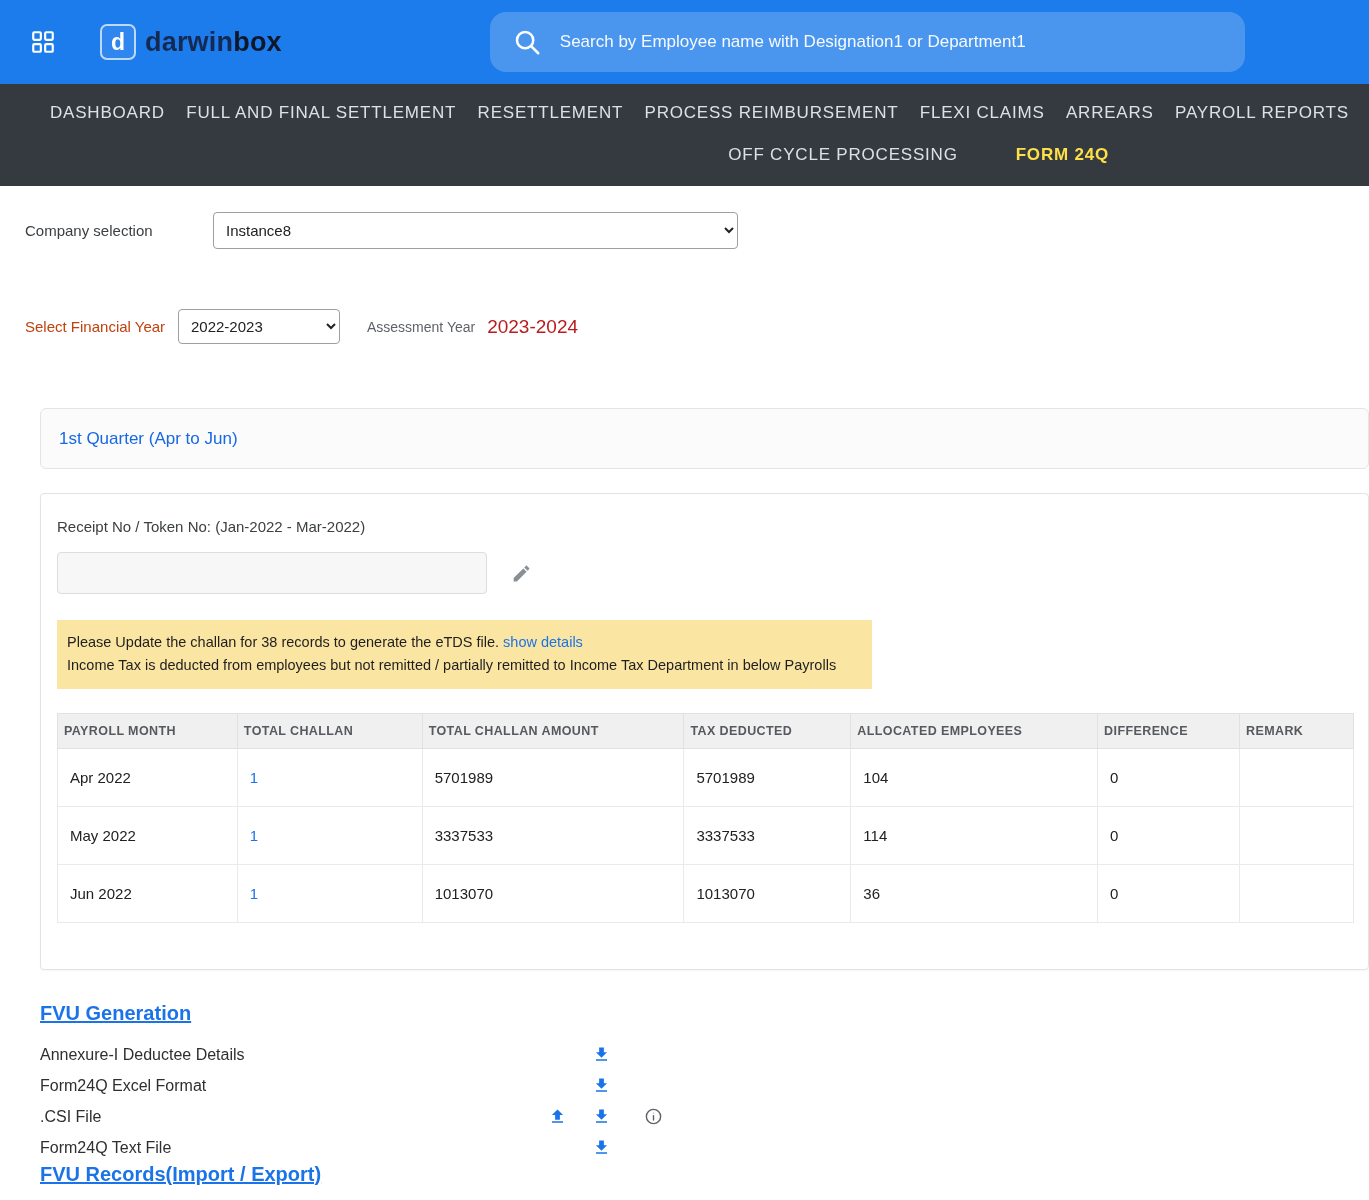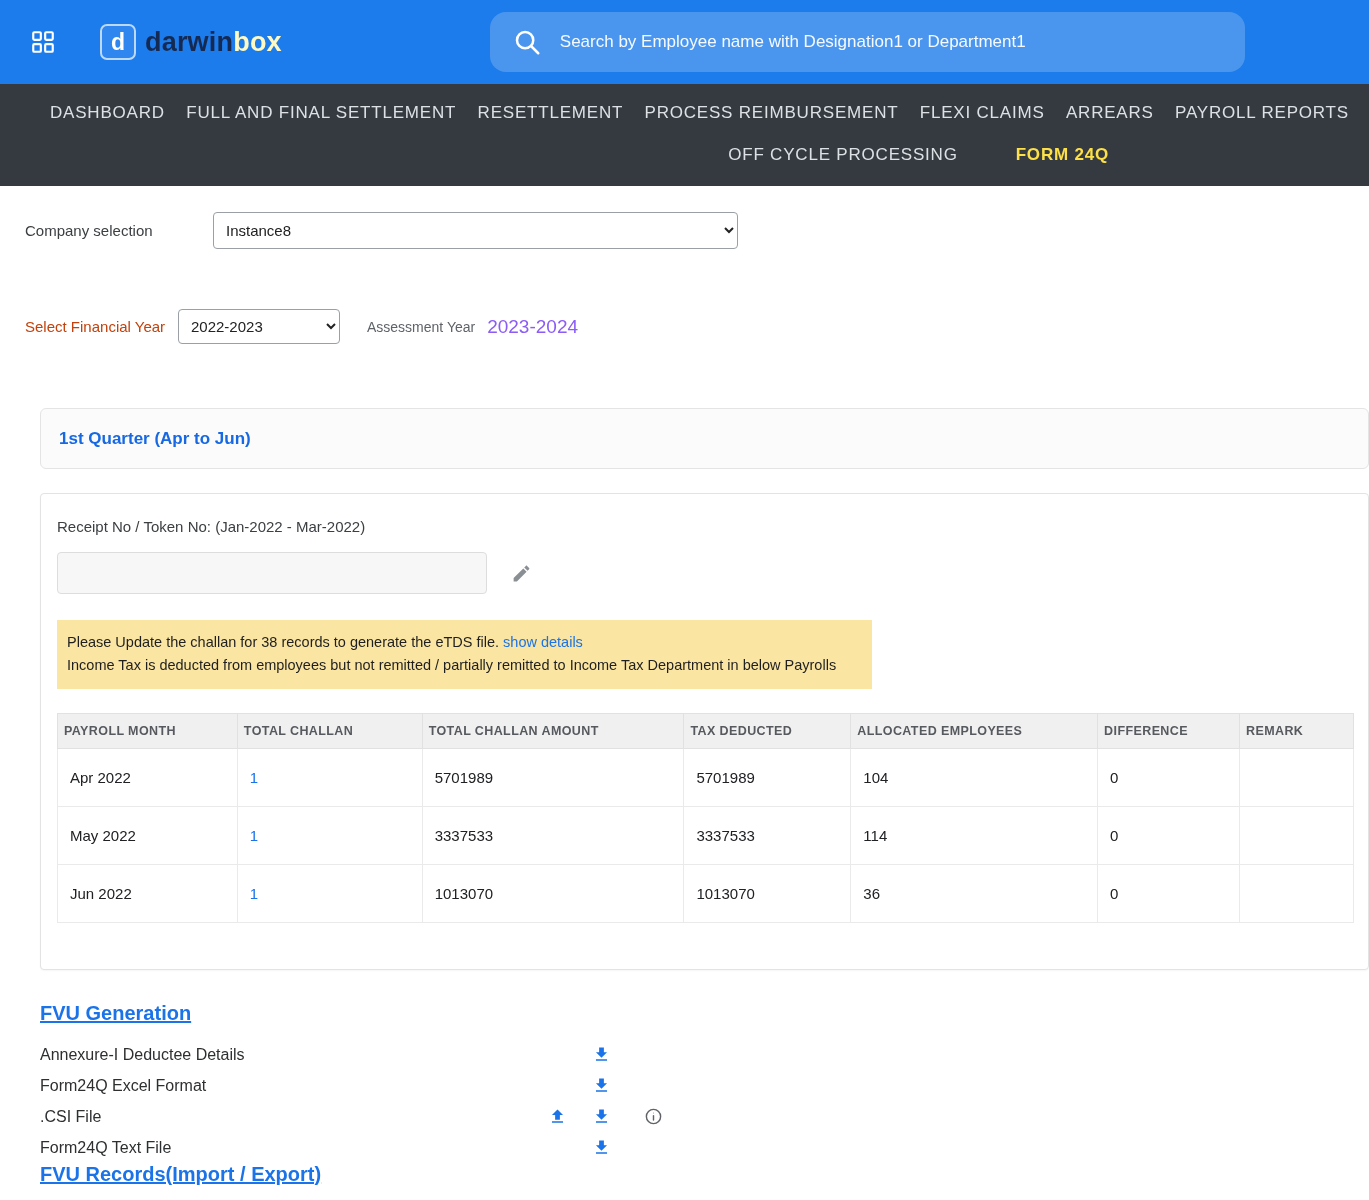--- a/index.html
+++ b/index.html
@@ -7,21 +7,21 @@
     font-family:"Liberation Sans", sans-serif; color:#333; }
 
   
   .topbar { height:84px; background:#1d7ceb; display:flex; align-items:center; padding:0 28px; }
   .apps-btn { width:30px; height:30px; display:flex; align-items:center; justify-content:center; cursor:pointer; }
   .logo { display:flex; align-items:center; margin-left:42px; cursor:pointer; }
   .logo-square { width:36px; height:36px; border:2px solid #bcd9fb; border-radius:7px; background:#2f86ef;
     color:#fff; font-weight:bold; font-size:23px; display:flex; align-items:center; justify-content:center; }
   .logo-text { margin-left:9px; font-size:27px; font-weight:bold; letter-spacing:.2px; }
   .logo-text .dark { color:#152a52; }
-  .logo-text .lite { color:#fef9c3; }
+  .logo-text .lite { color:#0f172a; }
   .searchbar { margin-left:208px; width:755px; height:60px; background:rgba(255,255,255,.20);
     border-radius:16px; display:flex; align-items:center; padding:0 22px; }
   .searchbar input { flex:1; margin-left:18px; background:transparent; border:none; outline:none;
     font-size:17px; color:#fff; font-family:"Liberation Sans", sans-serif; }
   .searchbar input::placeholder { color:rgba(255,255,255,.95); }
 
   
   .nav { background:#343a40; padding:8px 20px 10px 50px; }
   .nav-row { display:flex; align-items:center; height:42px; }
   .nav-row1 { justify-content:space-between; }
@@ -32,26 +32,26 @@
   
   .company-row { display:flex; align-items:center; margin:26px 0 0 25px; }
   .company-row .lbl { width:188px; font-size:15px; color:#3c4043; }
   select { font-family:"Liberation Sans", sans-serif; font-size:15px; color:#222;
     border:1px solid #9aa0a6; border-radius:4px; background:#fff; padding:0 8px; }
   .company-select { width:525px; height:37px; }
   .fy-row { display:flex; align-items:center; margin:60px 0 0 25px; }
   .fy-row .lbl { width:153px; font-size:15px; color:#c2410c; }
   .fy-select { width:162px; height:35px; }
   .ay-lbl { margin-left:27px; font-size:14px; color:#5f6368; }
-  .ay-val { margin-left:12px; font-size:19px; color:#8b5cf6;text-align:right; }
+  .ay-val { margin-left:12px; font-size:19px; color:#b91c1c;text-align:right; }
 
   
   .quarter { margin:64px 0 0 40px; width:1329px; height:61px; background:#fbfbfb;
     border:1px solid #e4e4e4; border-radius:6px; display:flex; align-items:center; padding-left:18px; }
-  .quarter .title { color:#1668e3; font-size:17px; font-weight:bold; }
+  .quarter .title { color:#1668e3; font-size:17px; font-weight:normal; }
 
   
   .card { margin:24px 0 0 40px; width:1329px; background:#fff; border:1px solid #e3e3e3;
     border-radius:4px; padding:24px 16px 46px 16px; box-shadow:0 1px 2px rgba(0,0,0,.04); }
   .receipt-lbl { font-size:15px; color:#3c4043; }
   .receipt-row { display:flex; align-items:center; margin-top:17px; }
   .receipt-input { width:430px; height:42px; background:#f7f7f7; border:1px solid #ddd;
     border-radius:4px; font-size:15px; padding:0 10px; outline:none; }
   .pencil-wrap { margin-left:24px; cursor:pointer; display:flex; }
 

